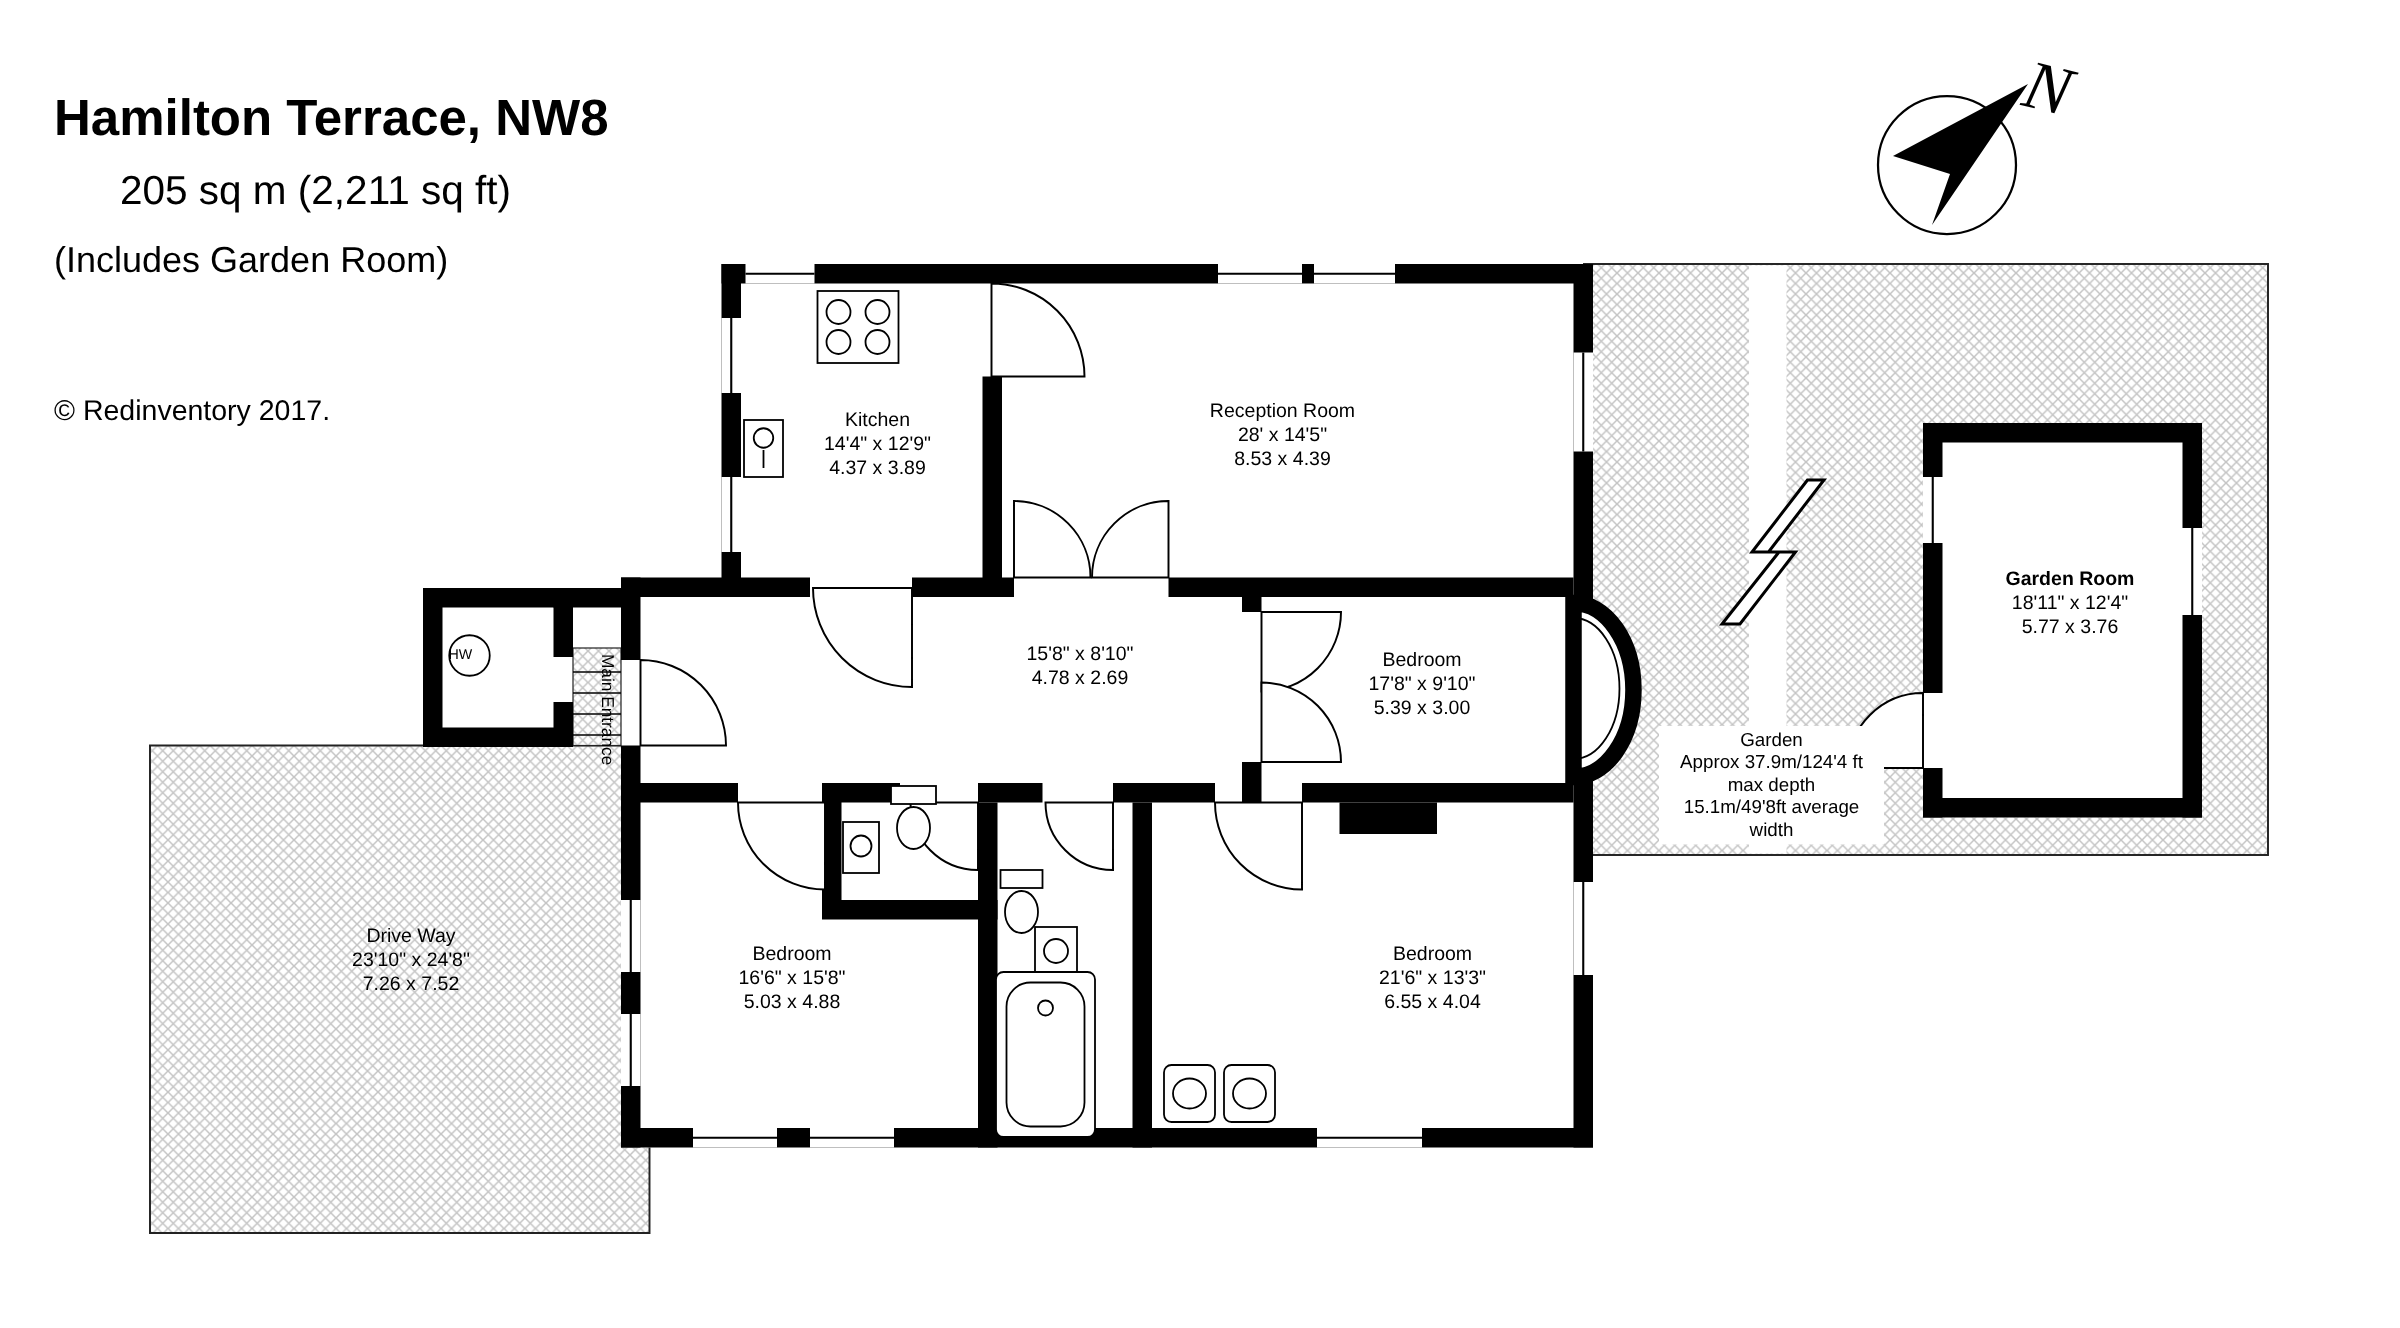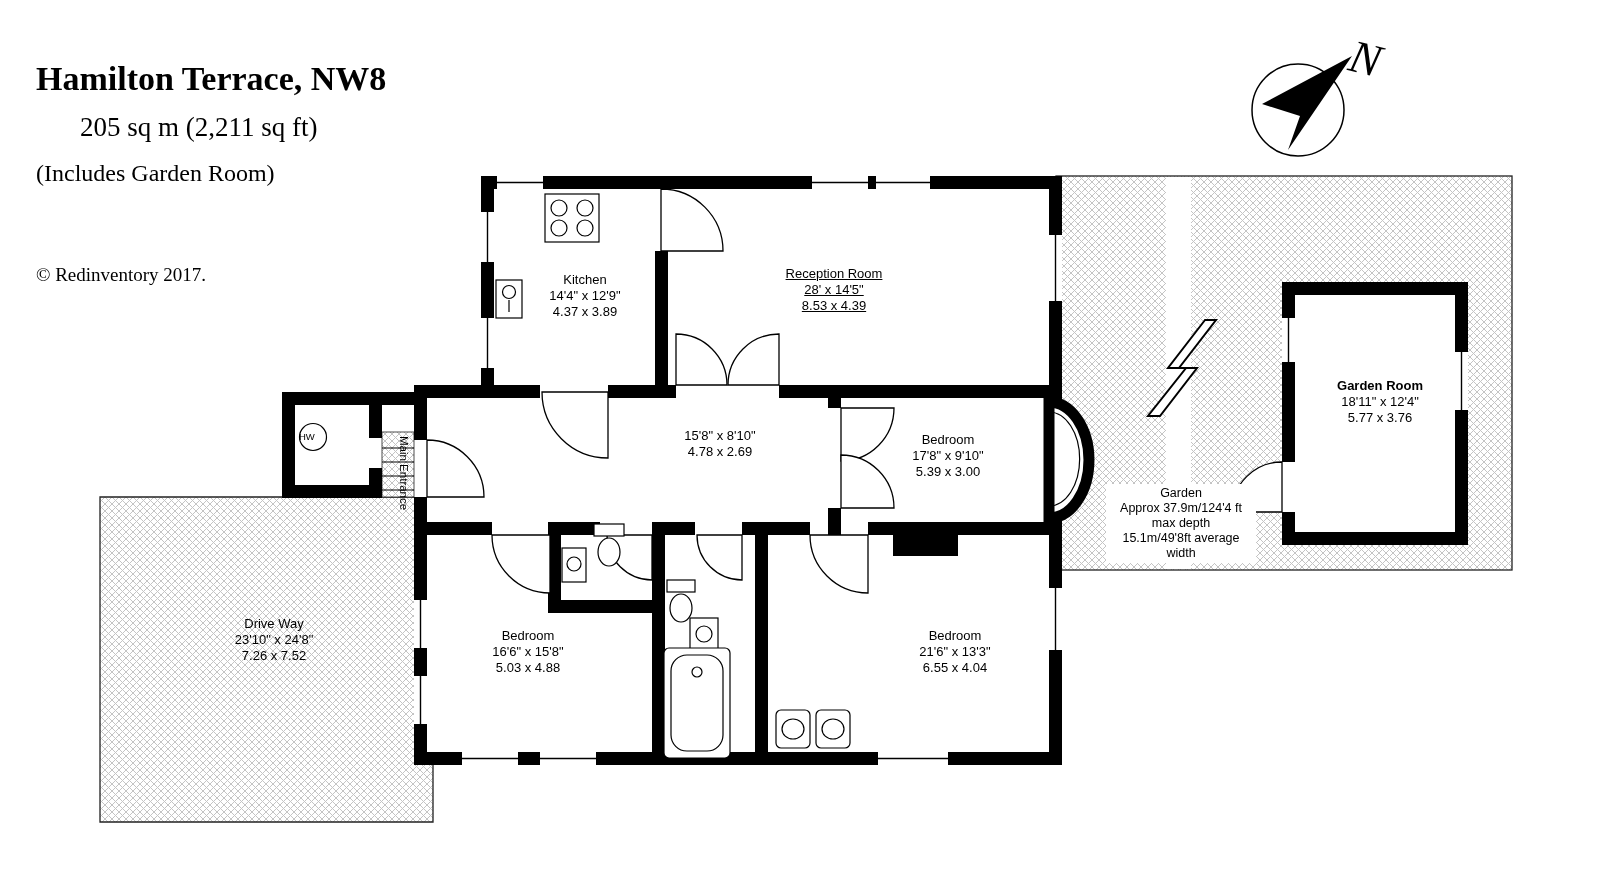--- a/index.html
+++ b/index.html
@@ -1,19 +1,19 @@
 <!DOCTYPE html>
 <html><head>
 <meta charset="utf-8">
 <style>
   html,body{margin:0;padding:0;background:#fff;}
   #canvas{position:relative;width:1600px;height:885px;background:#fff;overflow:hidden;
           font-family:"Liberation Sans",sans-serif;color:#000;}
   #plan-svg{position:absolute;left:0;top:0;}
-  .hdr{position:absolute;left:36px;font-family:Liberation Serif, serif;}
+  .hdr{position:absolute;left:36px;}
   .hdr-title{top:60px;font-size:34px;font-weight:bold;}
   .hdr-area{top:112px;font-size:27px;margin-left:44px;}
   .hdr-includes{top:160px;font-size:24px;}
   .hdr-disclaimer{top:219px;font-size:19px;}
   .hdr-copyright{top:264px;font-size:19px;}
   .lbl{position:absolute;text-align:center;font-size:13px;line-height:16px;}
   .lbl .nm{white-space:nowrap;}
   .lbl.bold-name .nm{font-weight:bold;}
   .garden-box{background:#fff;padding:2px 0;font-size:12.5px;line-height:15px;}
   .vtext{position:absolute;writing-mode:vertical-rl;font-size:11.5px;white-space:nowrap;}
@@ -221,21 +221,21 @@
 <div class="hdr hdr-copyright">© Redinventory 2017.</div>
 
 <div class="north-n">N</div>
 
 <div class="lbl" style="left:515px;top:272px;width:140px;">
   <div class="nm">Kitchen</div>
   <div>14'4" x 12'9"</div>
   <div>4.37 x 3.89</div>
 </div>
 
-<div class="lbl" style="left:744px;top:266px;width:180px;text-decoration:underline;">
+<div class="lbl" style="left:765px;top:266px;width:180px;">
   <div class="nm">Reception Room</div>
   <div>28' x 14'5"</div>
   <div>8.53 x 4.39</div>
 </div>
 
 <div class="lbl" style="left:645px;top:428px;width:150px;">
   <div>15'8" x 8'10"</div>
   <div>4.78 x 2.69</div>
 </div>
 

